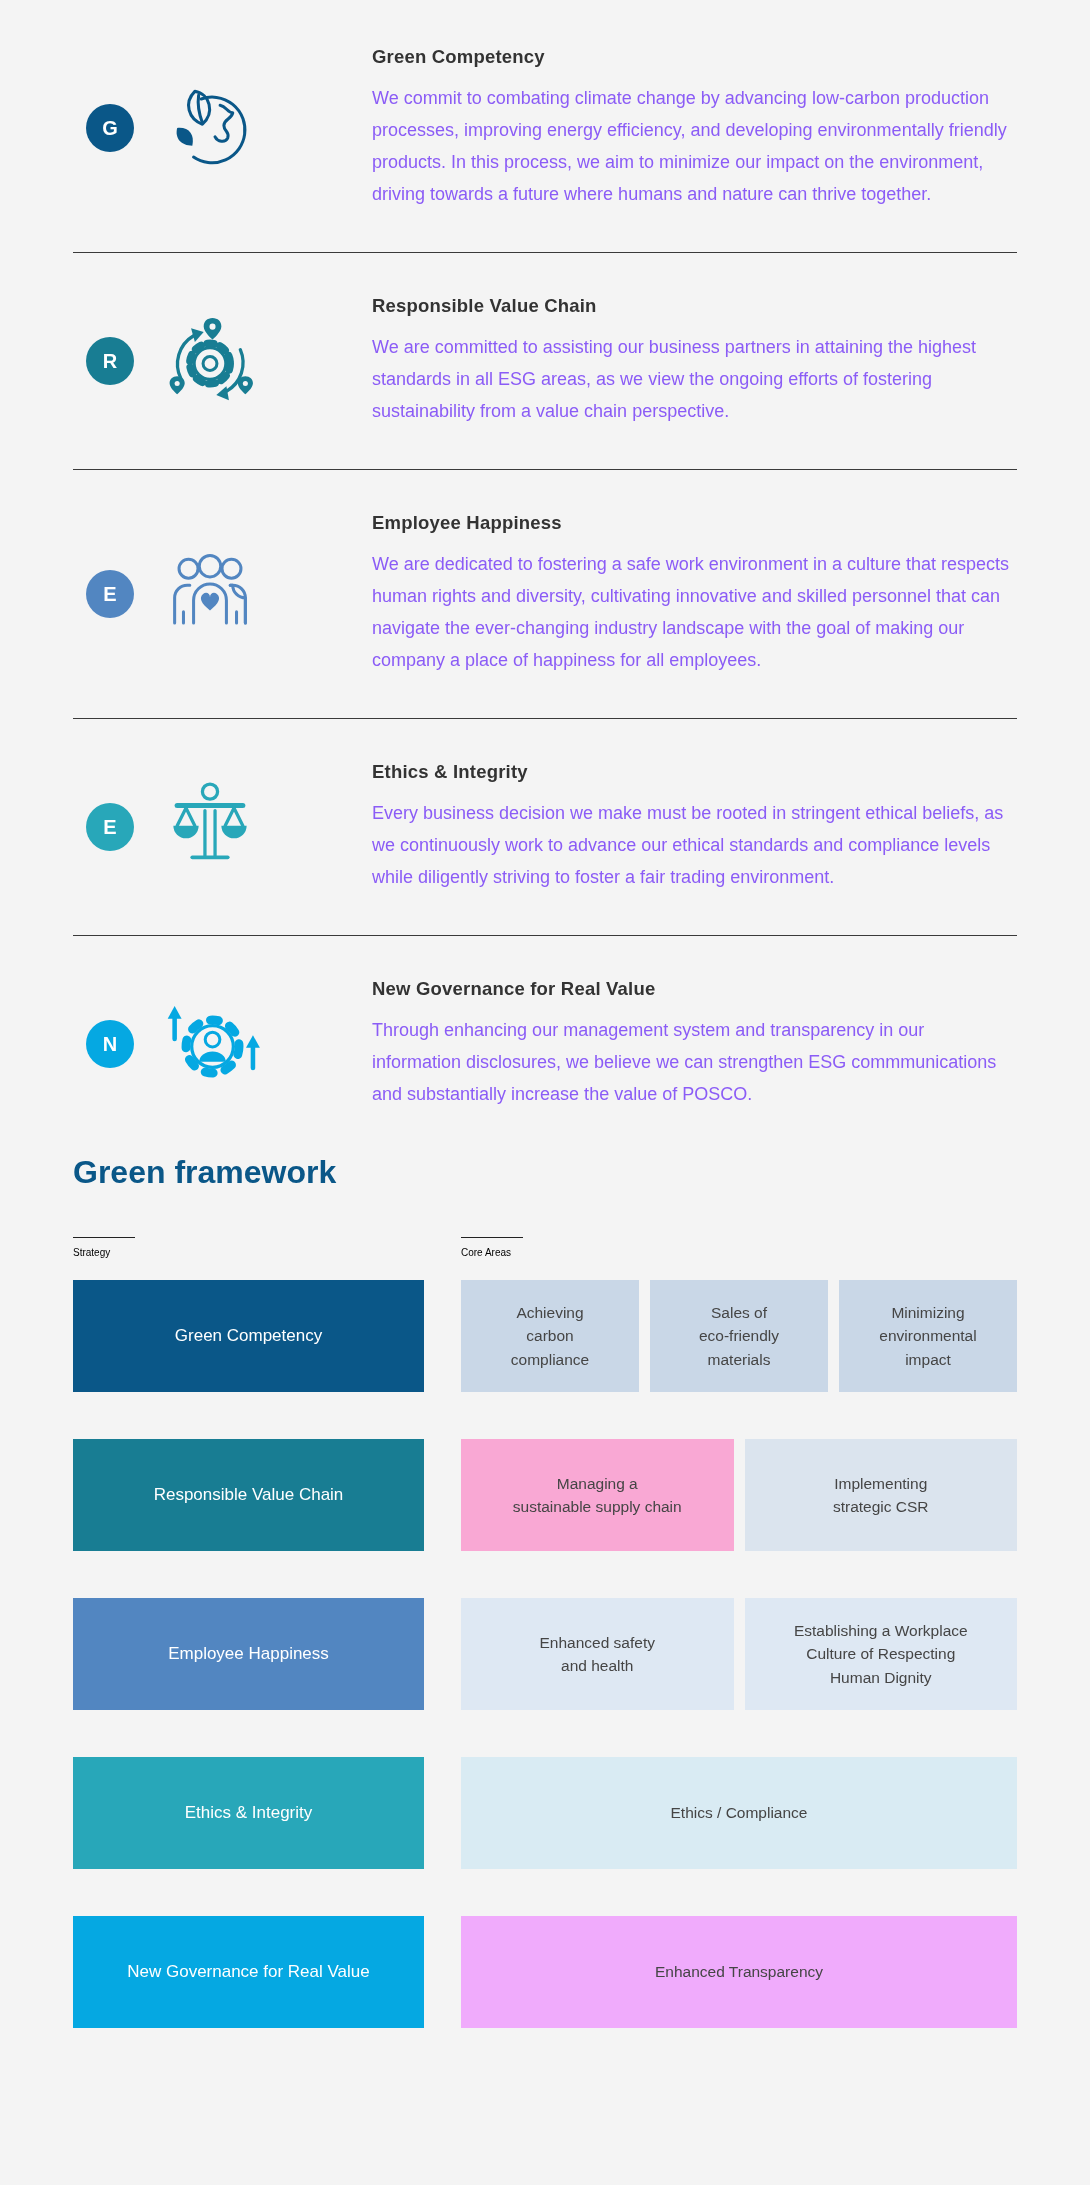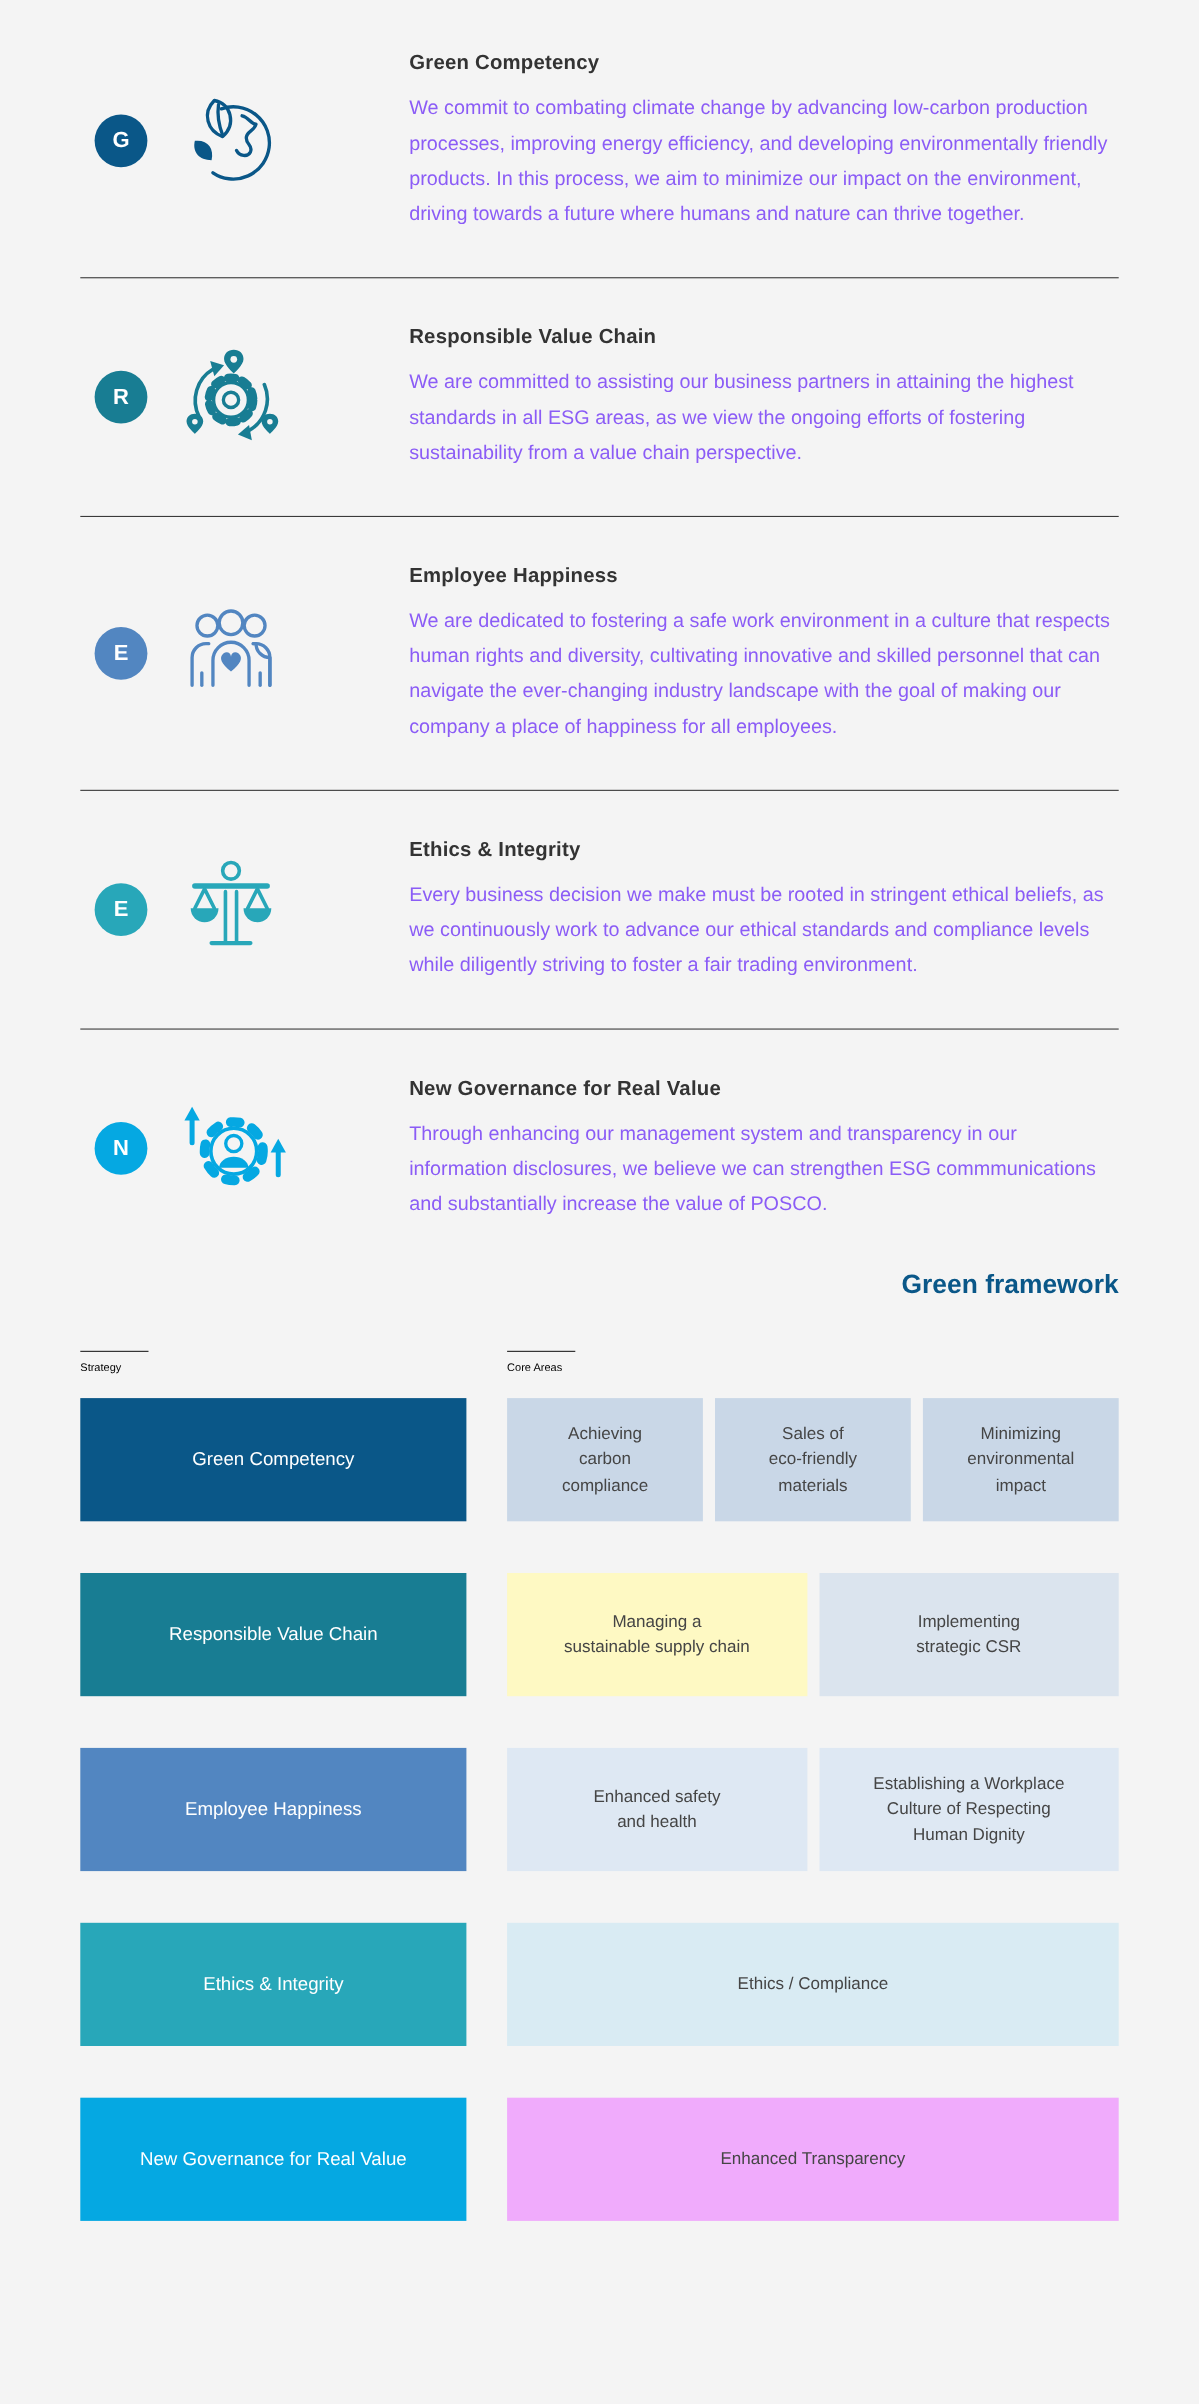--- a/index.html
+++ b/index.html
@@ -40,21 +40,21 @@
     margin:0 0 14px; font-size:18.5px; font-weight:bold;
     color:#333; letter-spacing:.2px;
   }
   .section-desc {
     margin:0; font-size:18px; line-height:32px; color:#8b5cf6;
   }
 
   
   .framework { margin-top:14px; }
   .framework-heading {
-    margin:0 0 46px; font-size:24px; font-weight:bold; color:#0a5788;text-align:right;
+    margin:0 0 46px; font-size:32px; font-weight:bold; color:#0a5788;
   }
   .labels-row { display:flex; gap:37px; margin-bottom:22px; }
   .label-cell { flex:0 0 351px; width:351px; }
   .label-cell.core { flex:1 1 auto; width:auto; }
   .label-rule { width:62px; border-top:1.5px solid #222; margin-bottom:9px; }
   .label-text { font-size:10px; color:#000000; }
 
   .frow { display:flex; gap:37px; margin-bottom:47px; }
   .strategy-box {
     flex:0 0 351px; height:112px;
@@ -214,21 +214,21 @@
 materials</div>
         <div class="core-box" style="background-color: rgb(201, 215, 231);">Minimizing
 environmental
 impact</div>
       </div>
     </div>
 
     <div class="frow">
       <div class="strategy-box" style="background-color: rgb(24, 125, 147);">Responsible Value Chain</div>
       <div class="core-wrap">
-        <div class="core-box" style="background-color: #fef9c3;">Managing a
+        <div class="core-box" style="background-color: #f9a8d4;">Managing a
 sustainable supply chain</div>
         <div class="core-box" style="background-color: rgb(219, 228, 238);">Implementing
 strategic CSR</div>
       </div>
     </div>
 
     <div class="frow">
       <div class="strategy-box" style="background-color: rgb(82, 134, 193);">Employee Happiness</div>
       <div class="core-wrap">
         <div class="core-box" style="background-color: rgb(222, 232, 243);">Enhanced safety

